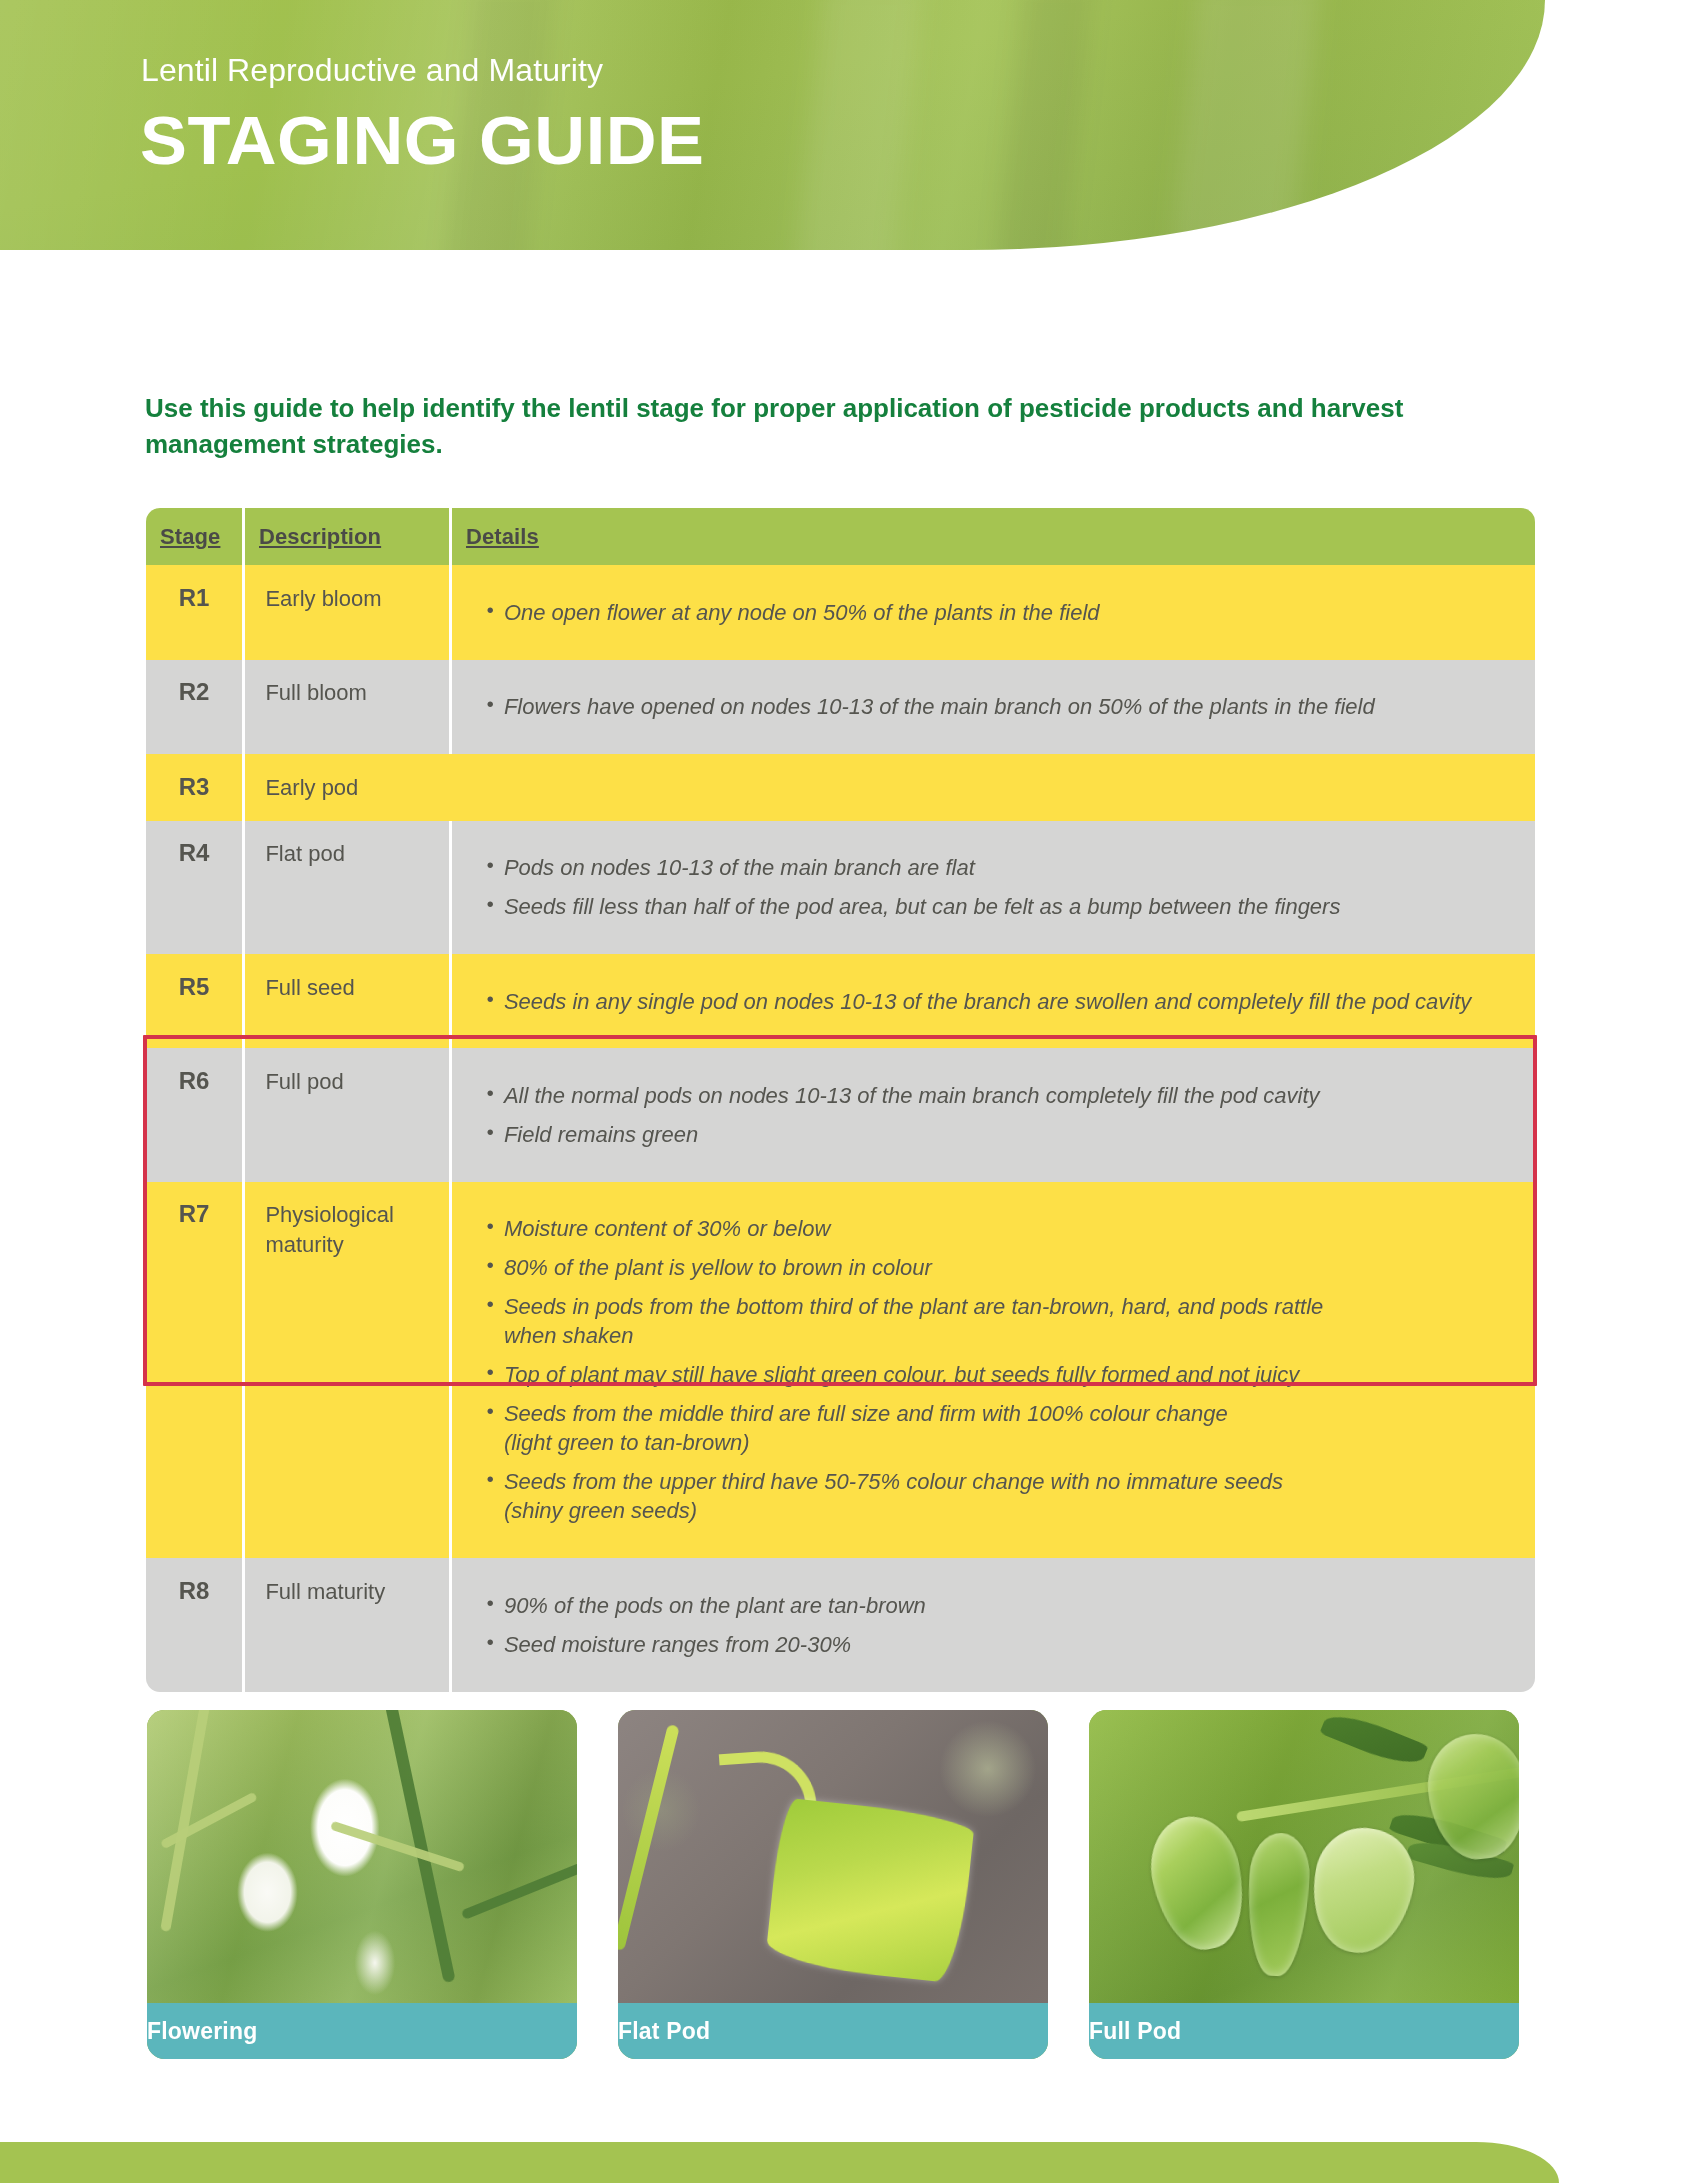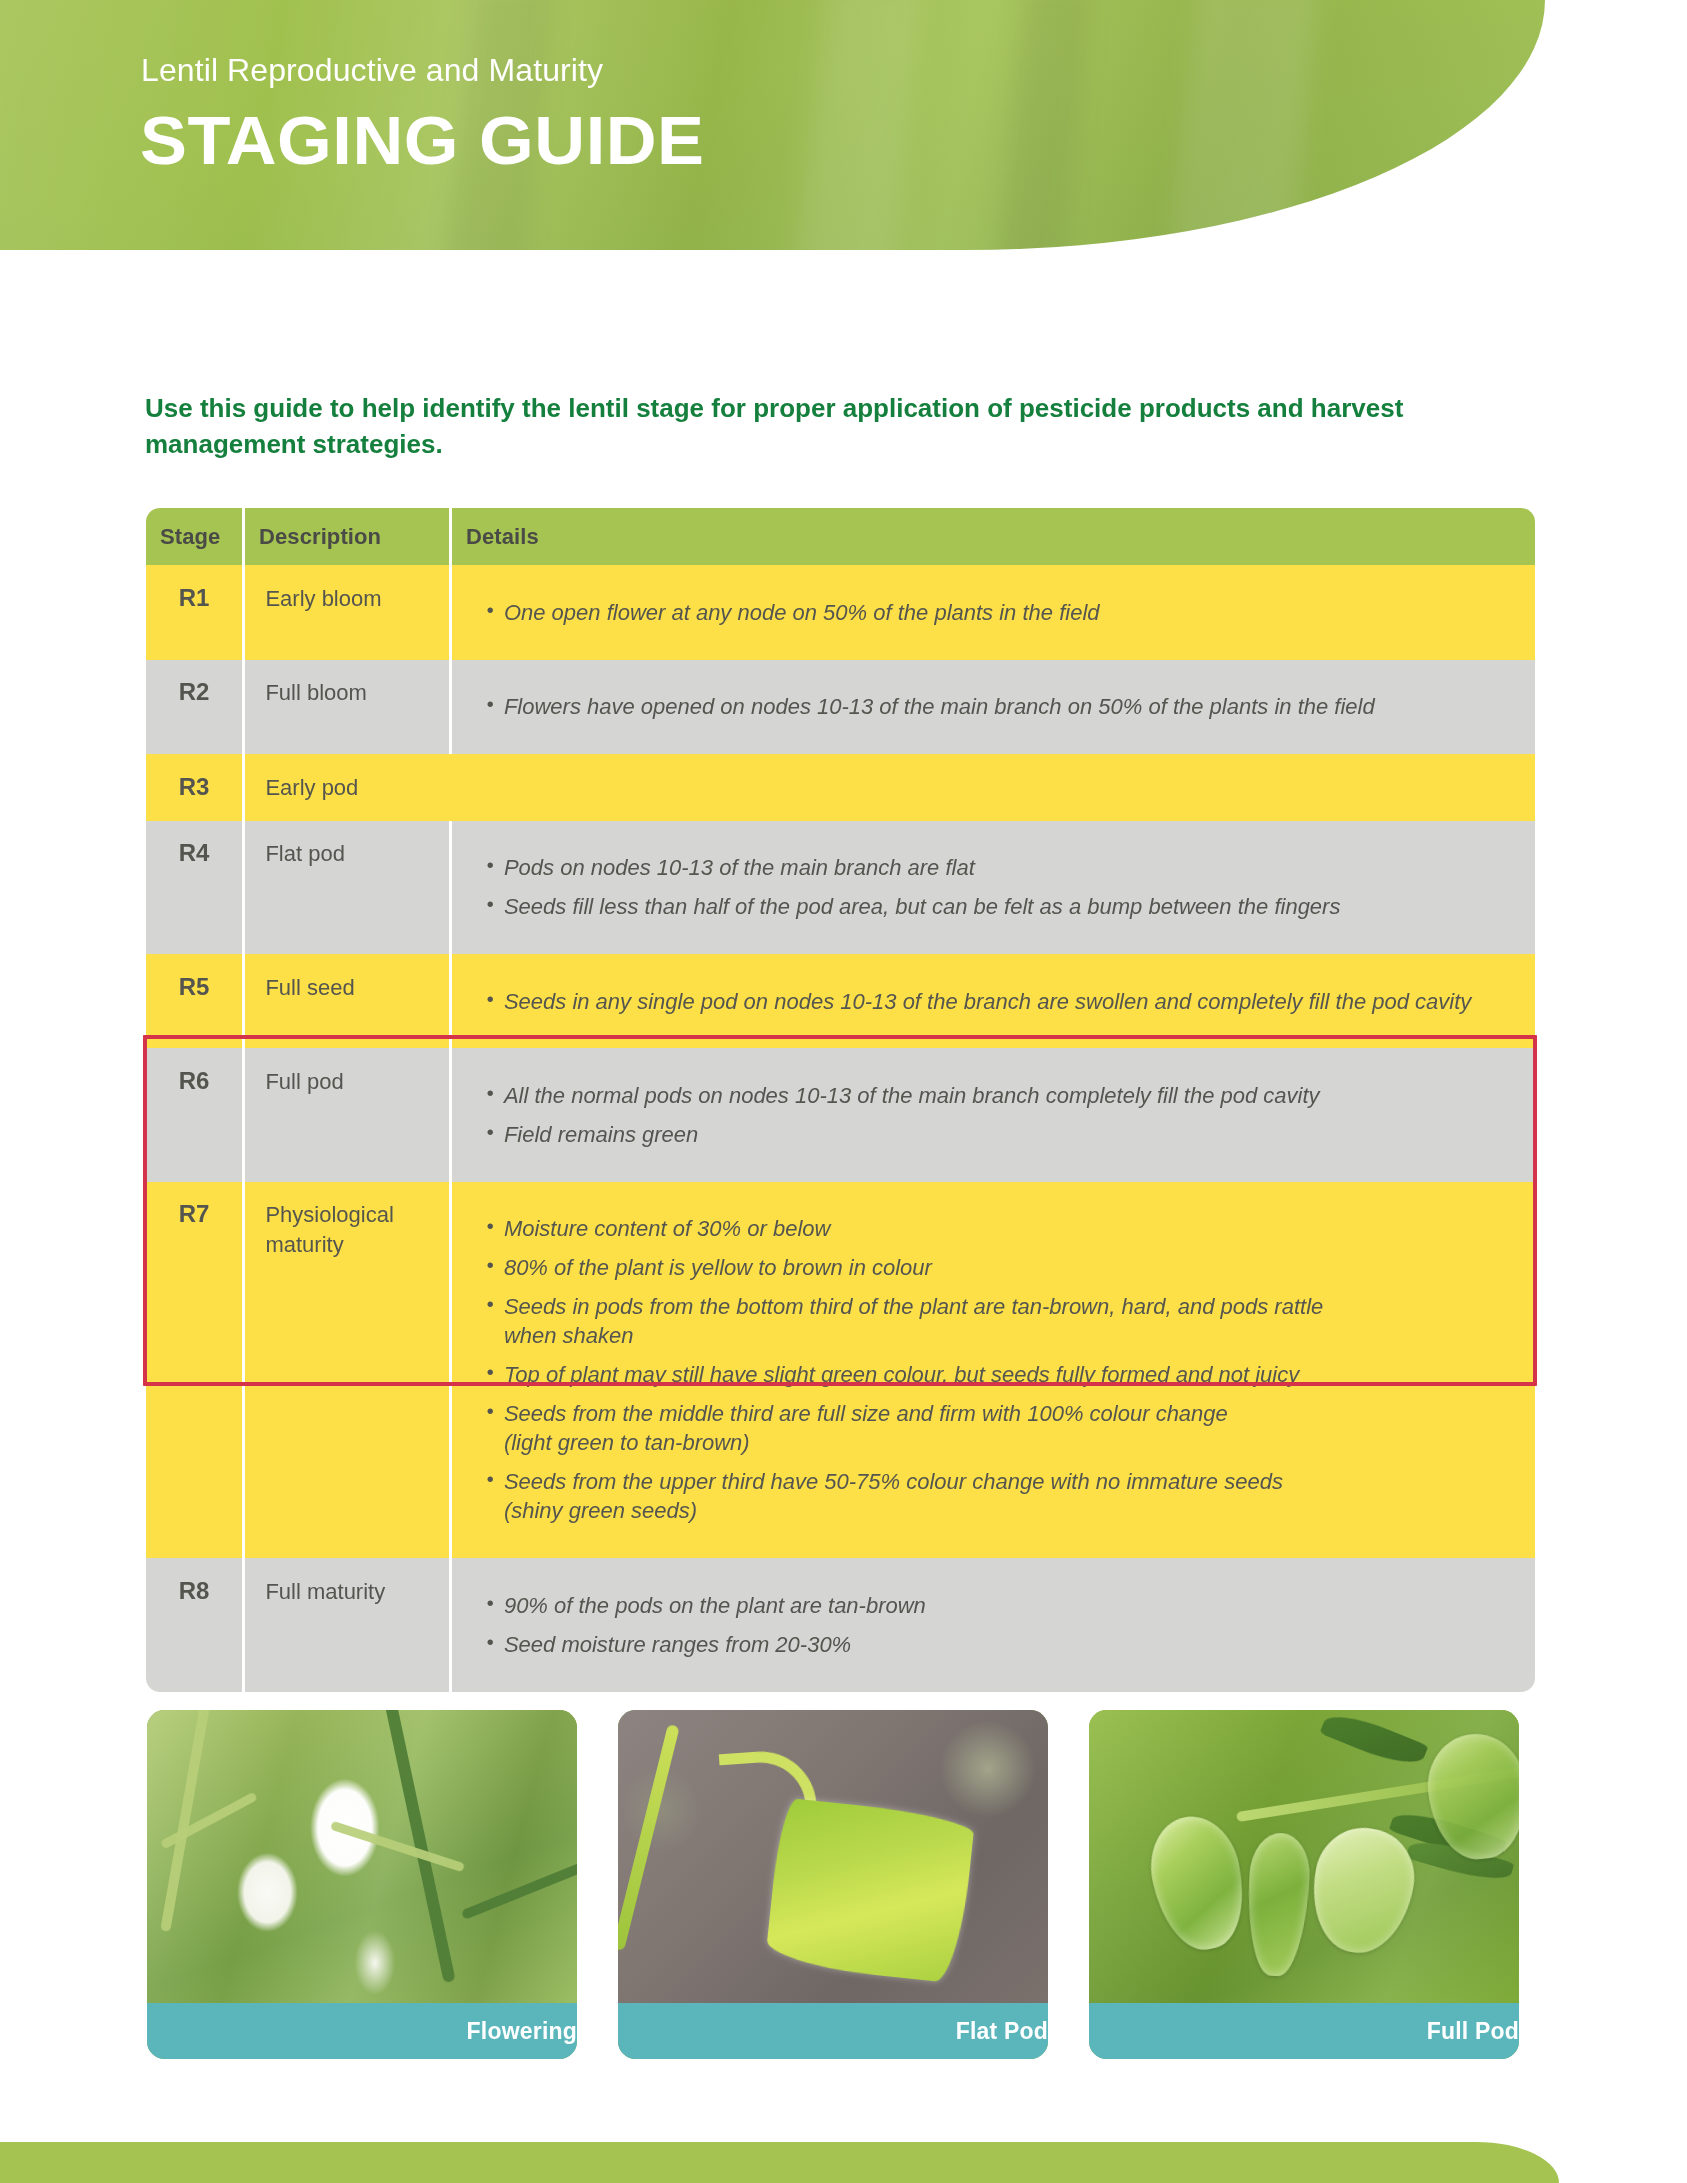--- a/index.html
+++ b/index.html
@@ -74,21 +74,21 @@
   .trow.light { background:#fde047; }
   .trow.dark  { background:#d5d5d4; }
 
   .cell { box-sizing:border-box; }
   .c-stage { width:96px; flex:0 0 96px; }
   .c-desc  { width:207px; flex:0 0 207px; border-left:3.2px solid #ffffff; }
   .c-det   { flex:1 1 auto;             border-left:3.2px solid #ffffff; }
 
   .trow.head .cell { padding:15.7px 0 15.7px 14px; }
   .trow.head .cell-inner {
-    color:#4a4a47; font-size:22px; font-weight:bold; letter-spacing:0.1px;
+    color:#4a4a47; font-size:22px; font-weight:bold; letter-spacing:0.1px;text-decoration:underline;
   }
 
   .trow.body .c-stage { padding:18.5px 0 18.5px 0; text-align:center; }
   .trow.body .c-desc  { padding:18.5px 9.3px 18.5px 20.4px; }
   .trow.body .c-det   { padding:18.5px 18.5px 18.5px 18.5px; }
 
   .stage-txt { color:#55554f; font-size:24px; font-weight:bold; }
   .desc-txt  { color:#55554f; font-size:22px; font-weight:400; line-height:1.34; }
   .bullets   { list-style:none; margin:14px; padding:0;font-style:italic; }
   .bullets li {
@@ -116,21 +116,21 @@
   .cards { position:absolute; left:147px; top:1710px; display:flex; gap:41px; }
   .card {
     width:430px; height:349px;
     border-radius:17.6px; overflow:hidden;
     position:relative; background:#8fae4d;
   }
   .card .photo { position:absolute; left:0; top:0; right:0; height:294px; overflow:hidden; }
   .card .capbar {
     position:absolute; left:0; right:0; bottom:0; height:56px;
     background:#5bb6bc;
-    display:flex; align-items:center; justify-content:flex-end;
+    display:flex; align-items:center; justify-content:flex-start;
   }
   .capbar .cap {
     color:#ffffff; font-size:23px; font-weight:bold; letter-spacing:0.2px;
   }
 
   
   .ph-flower {
     width:100%; height:100%;
     background:
       radial-gradient(ellipse 56px 79px at 46% 40%, #ffffff 0%, #fdfdfb 48%, rgba(255,255,255,0) 62%),

